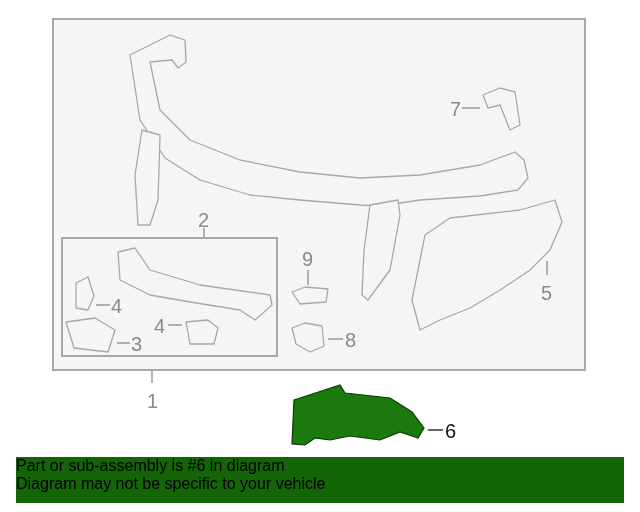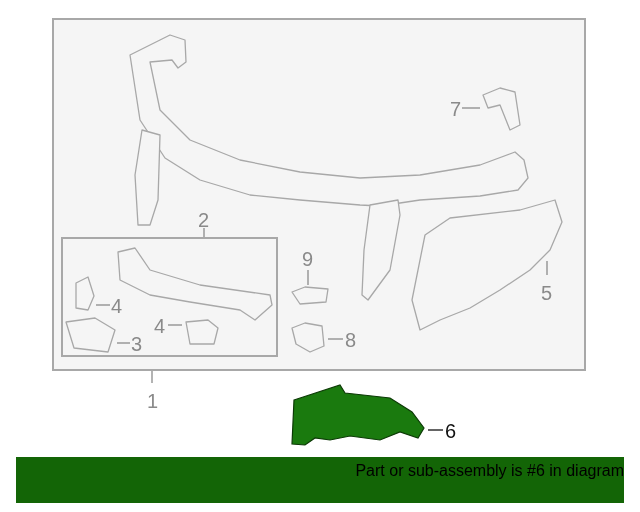--- a/index.html
+++ b/index.html
@@ -2,21 +2,21 @@
 <html><head>
 <meta charset="utf-8">
 <style>
   html, body { margin:0; padding:0; background:#ffffff; }
   body { width:640px; height:512px; position:relative; overflow:hidden; font-family:"Liberation Sans", sans-serif; }
   .frame { position:absolute; left:52px; top:18px; width:534px; height:353px; background:#f5f5f5; border:2px solid #a8a8a8; box-sizing:border-box; }
   .subframe { position:absolute; left:61px; top:237px; width:217px; height:120px; border:2px solid #a8a8a8; box-sizing:border-box; }
   .callout { position:absolute; color:#8a8a8a; font-size:20px; line-height:20px; }
   .callout.hl { color:#111111; }
   svg.art { position:absolute; left:0; top:0; }
-  .banner { position:absolute; left:16px; top:457px; width:608px; height:46px; background:#136506; color:#000000; text-align:right; font-size:16px; line-height:18px; padding-top:5px; box-sizing:border-box; }
+  .banner { position:absolute; left:16px; top:457px; width:608px; height:46px; background:#136506; color:#000000; text-align:left; font-size:16px; line-height:18px; box-sizing:border-box; }
   .banner div { white-space:nowrap; }
 </style>
 </head>
 <body>
 
 <div class="frame"></div>
 <div class="subframe"></div>
 
 <svg class="art" width="640" height="512" viewBox="0 0 640 512">
   <g fill="#f5f5f5" stroke="#a8a8a8" stroke-width="1.3" stroke-linejoin="round">
@@ -66,13 +66,14 @@
 <div class="callout" style="left:111px;top:296px;">4</div>
 <div class="callout" style="left:154px;top:316px;">4</div>
 <div class="callout" style="left:541px;top:283px;">5</div>
 <div class="callout hl" style="left:445px;top:421px;">6</div>
 <div class="callout" style="left:450px;top:99px;">7</div>
 <div class="callout" style="left:345px;top:330px;">8</div>
 <div class="callout" style="left:302px;top:249px;">9</div>
 
 <div class="banner">
   <div>Part or sub-assembly is #6 in diagram</div>
+  <div>Diagram may not be specific to your vehicle</div>
 </div>
 
 </body></html>

